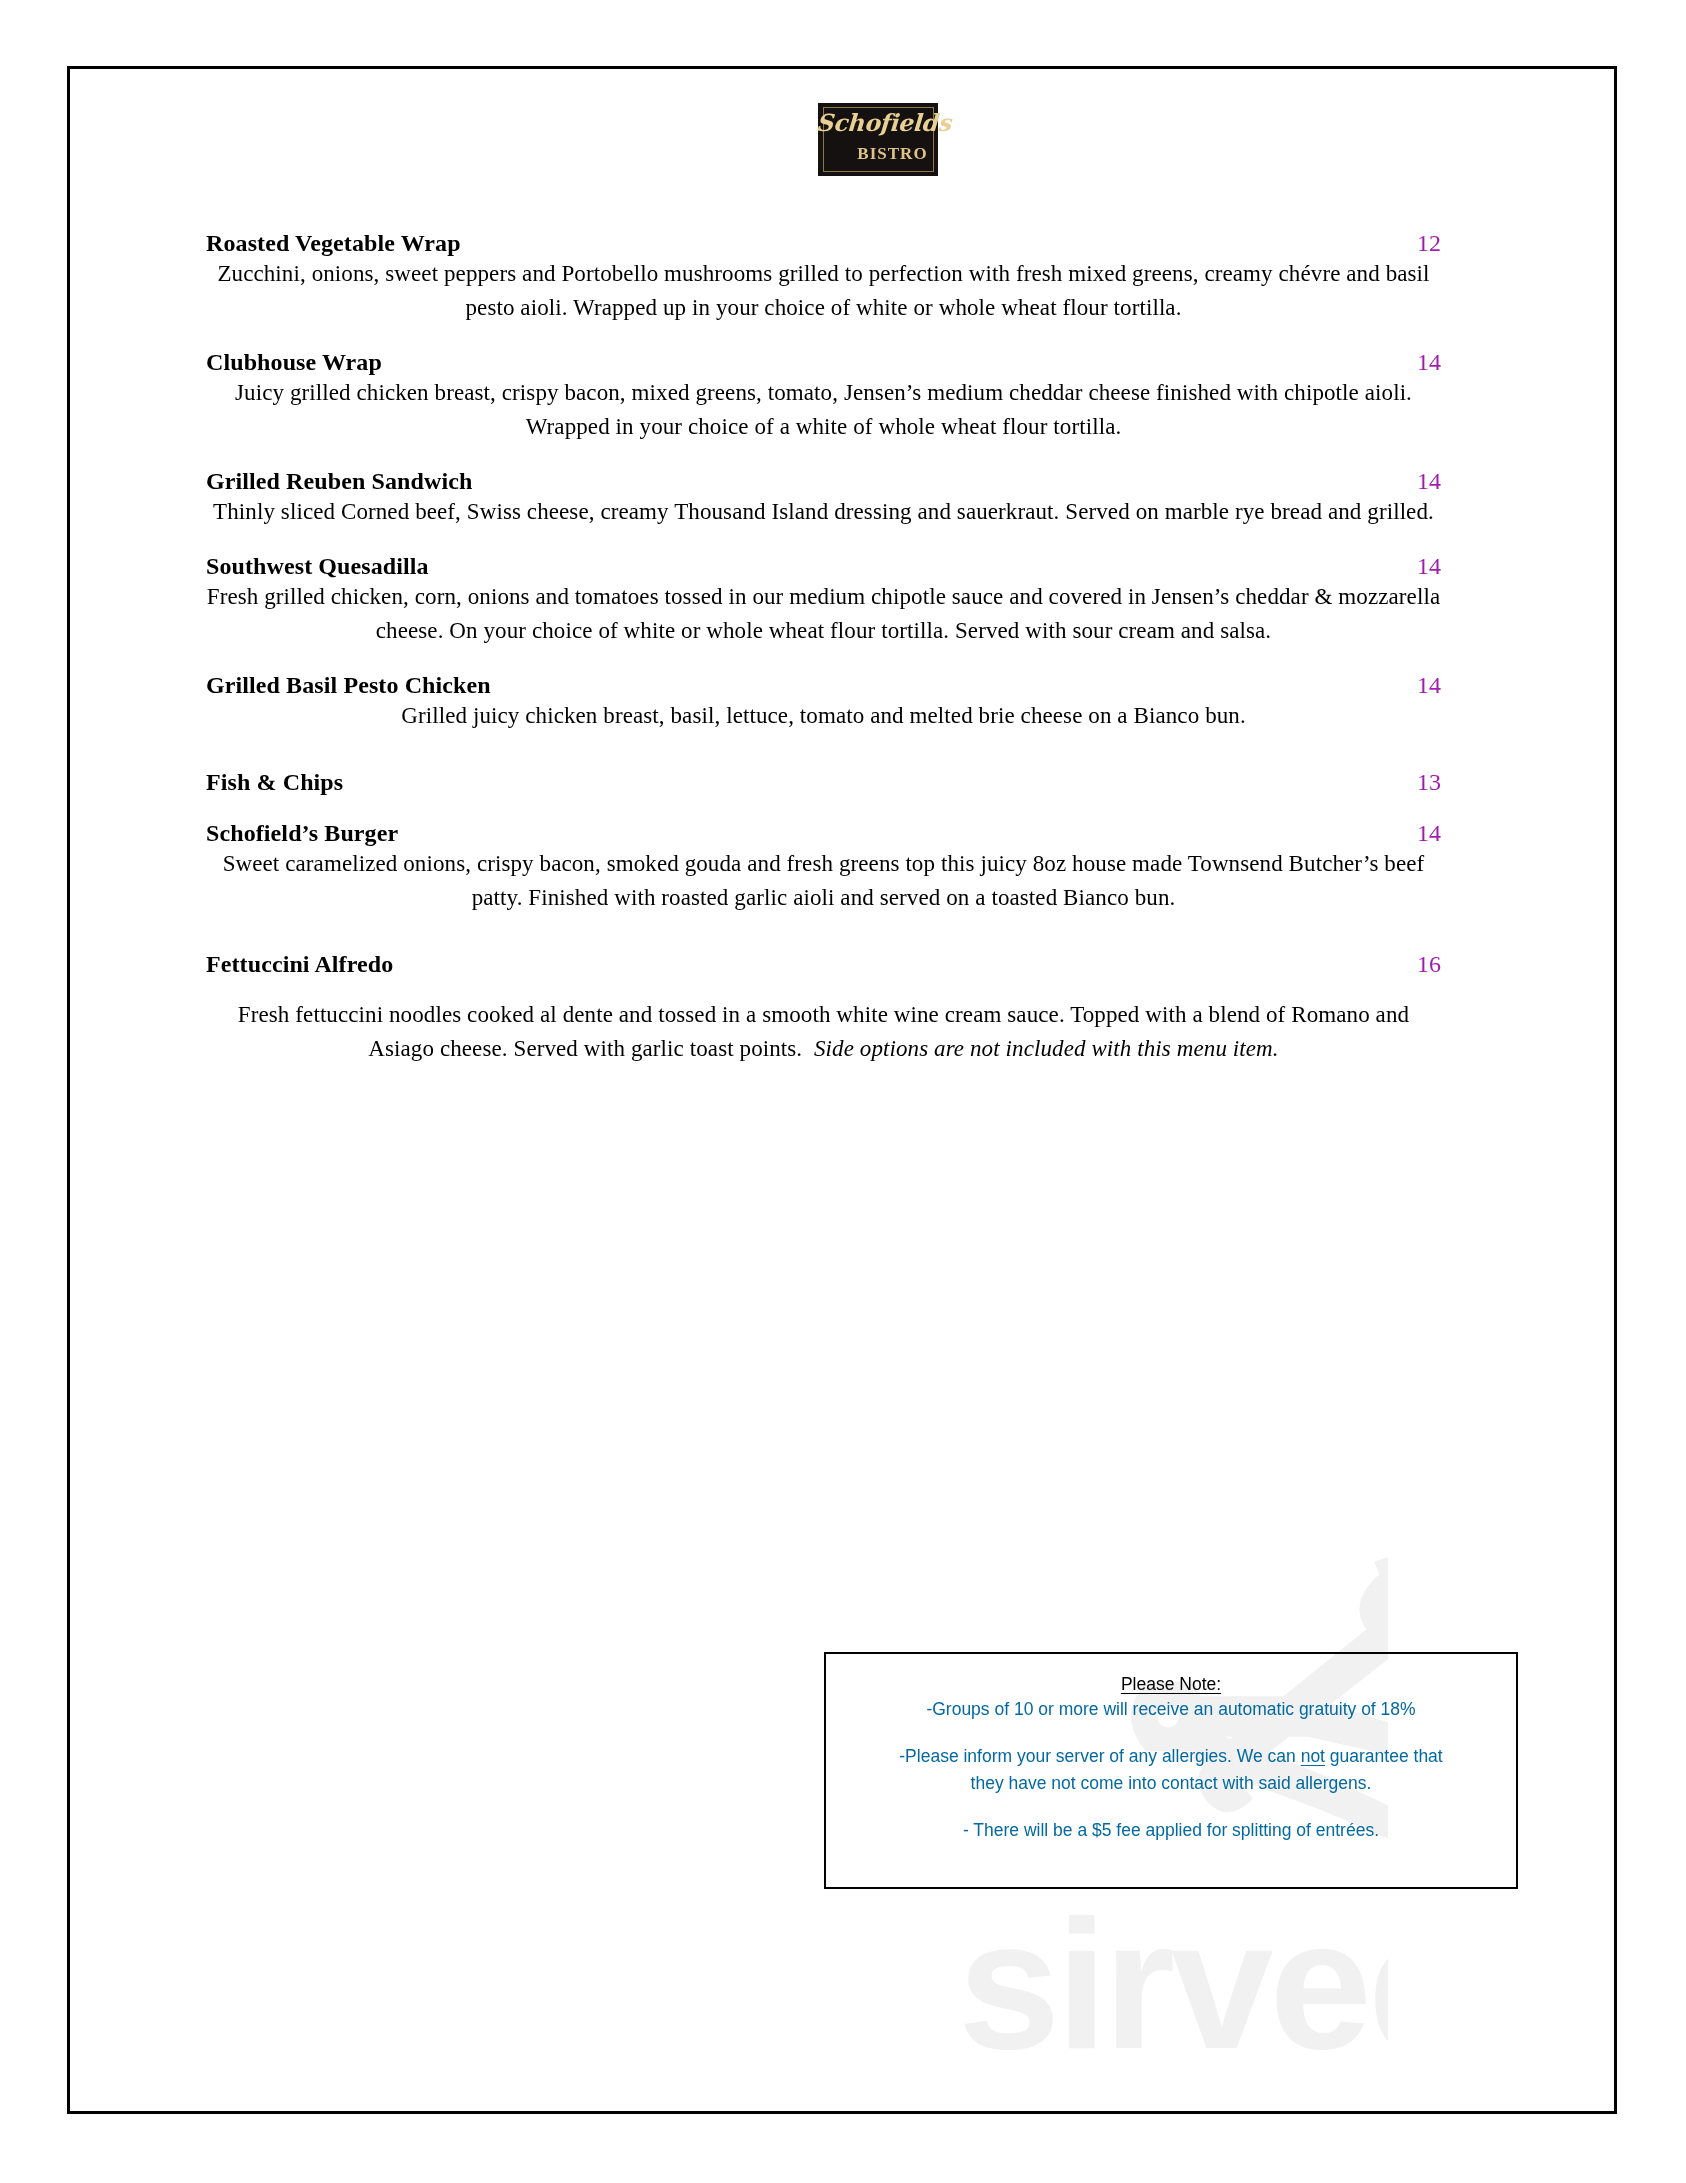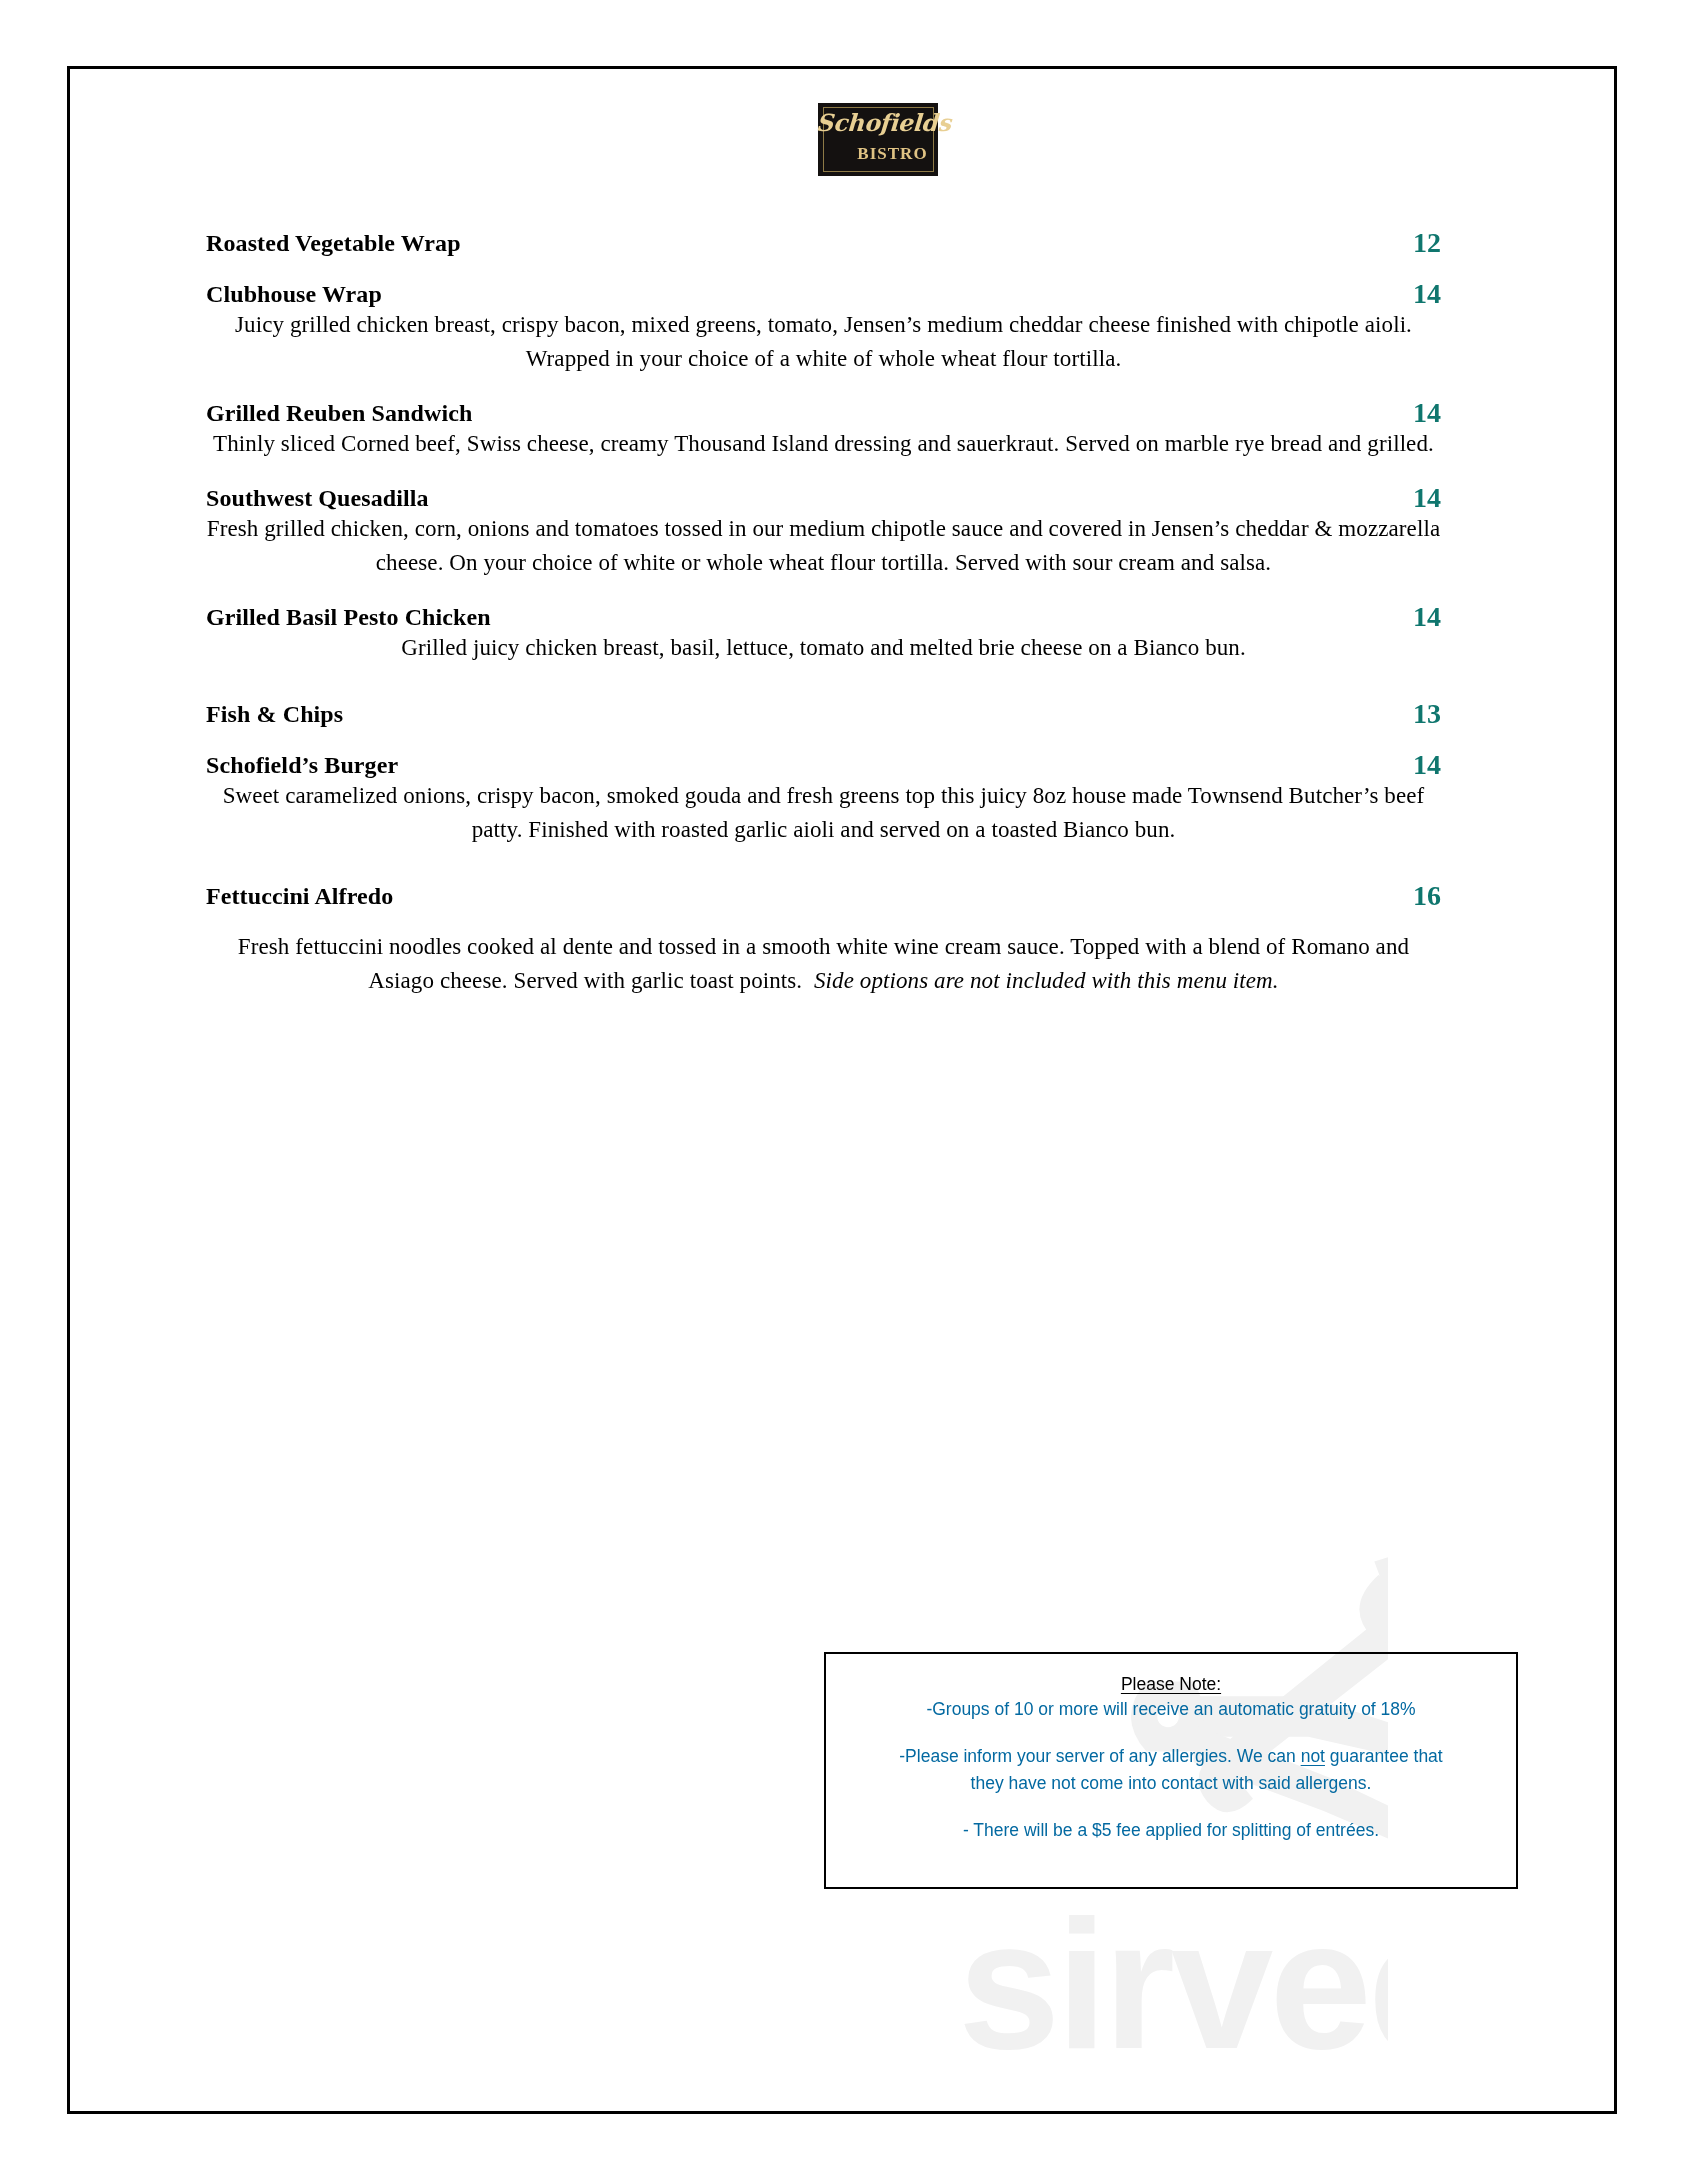--- a/index.html
+++ b/index.html
@@ -138,24 +138,24 @@
     font-size: 24px;
     line-height: 28px;
     color: #000000;
     letter-spacing: 0.1px;
     white-space: nowrap;
   }
   .item-price {
     position: absolute;
     right: 0;
     top: 0;
-    font-weight: 700;
-    font-size: 28px;
+    font-weight: 400;
+    font-size: 24px;
     line-height: 28px;
-    color: #0f766e;
+    color: #a21caf;
   }
   .item-desc {
     font-size: 23px;
     line-height: 34px;
     color: #000000;
     letter-spacing: 0.1px;
   }
   .item-desc .note-italic {
     font-style: italic;
   }
@@ -237,20 +237,21 @@
     <div id="logo-script">Schofields</div>
     <div id="logo-sub">BISTRO</div>
   </div>
 
   <div id="menu-body">
       <div class="menu-item" style="margin-bottom: 23px;">
         <div class="item-head">
           <div class="item-name">Roasted Vegetable Wrap</div>
           <div class="item-price">12</div>
         </div>
+        <div class="item-desc"><span>Zucchini, onions, sweet peppers and Portobello mushrooms grilled to perfection with fresh mixed greens, creamy chévre and basil pesto aioli. Wrapped up in your choice of white or whole wheat flour tortilla.</span></div>
       </div>
       <div class="menu-item" style="margin-bottom: 23px;">
         <div class="item-head">
           <div class="item-name">Clubhouse Wrap</div>
           <div class="item-price">14</div>
         </div>
         <div class="item-desc"><span>Juicy grilled chicken breast, crispy bacon, mixed greens, tomato, Jensen’s medium cheddar cheese finished with chipotle aioli. Wrapped in your choice of a white of whole wheat flour tortilla.</span></div>
       </div>
       <div class="menu-item" style="margin-bottom: 23px;">
         <div class="item-head">

